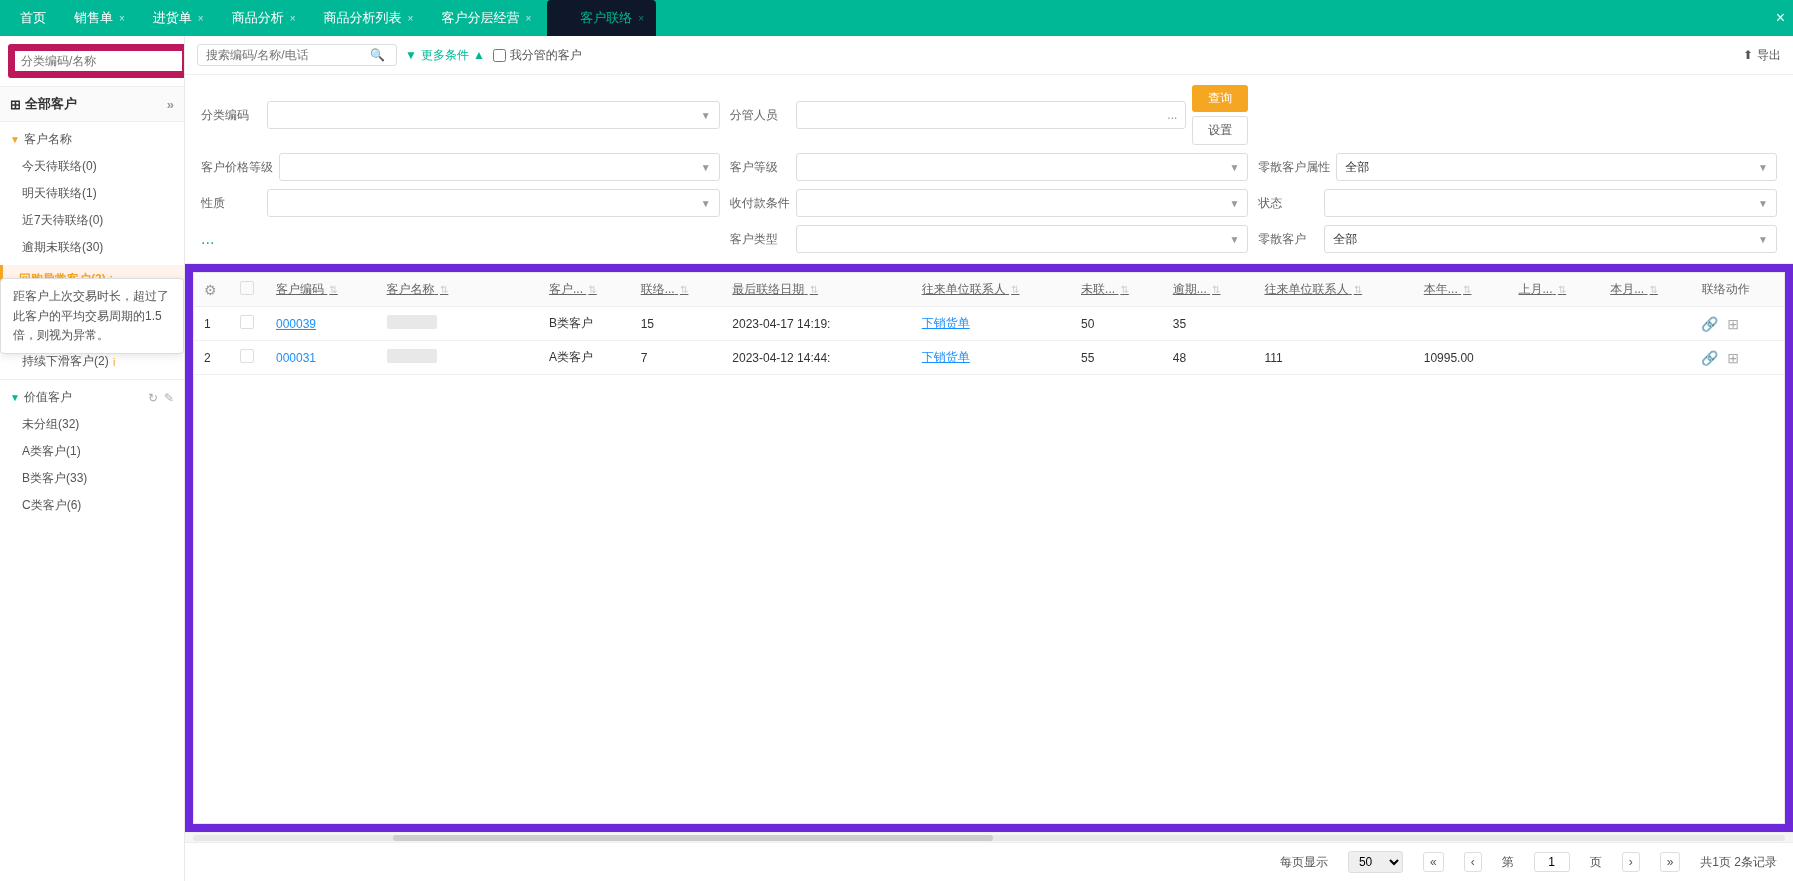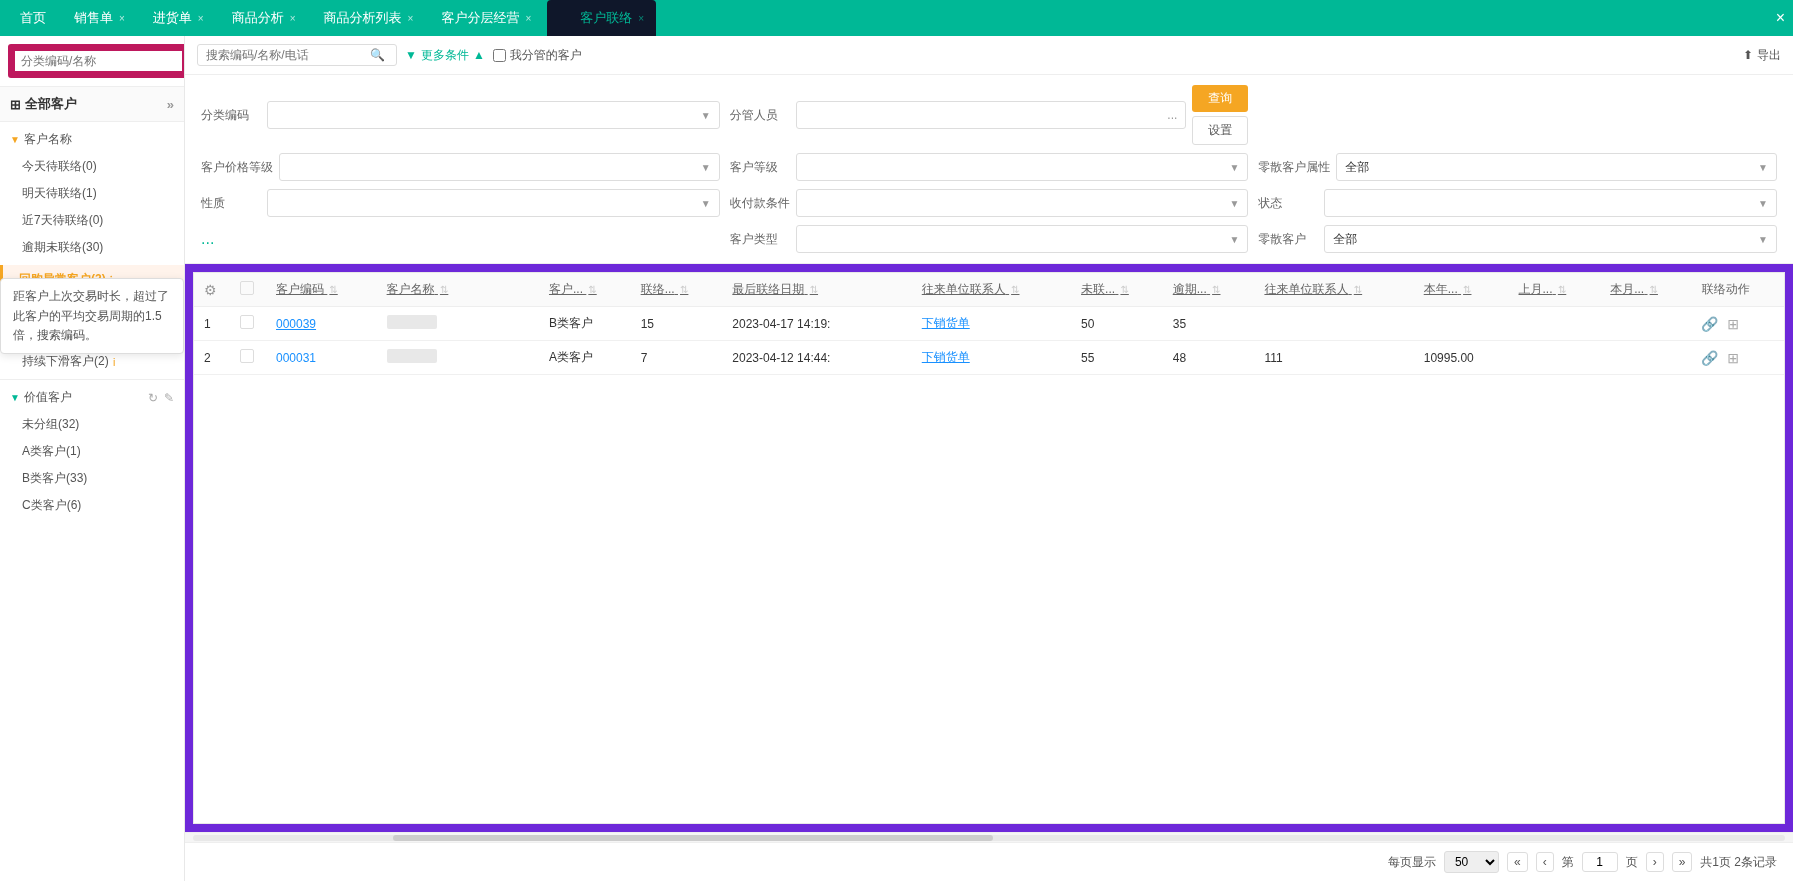--- a/index.html
+++ b/index.html
@@ -159,21 +159,21 @@
       border-bottom: 1px solid #f0f0f0; white-space: nowrap;
     }
     .link-text { color: #1890ff; cursor: pointer; text-decoration: underline; }
     .action-icons { display: flex; gap: 8px; align-items: center; }
     .action-icon { color: #aaa; cursor: pointer; font-size: 14px; }
 
     
     .pagination {
       background: #fff; padding: 8px 16px; border-top: 1px solid #eee;
       display: flex; align-items: center; justify-content: flex-end;
-      gap: 8px; flex-shrink: 0; font-size: 12px; color: #555;
+      gap: 20px; flex-shrink: 0; font-size: 12px; color: #555;
     }
     .pagination select {
       border: 1px solid #ddd; border-radius: 3px; padding: 2px 6px;
       font-size: 12px; outline: none;
     }
     .page-btn {
       border: 1px solid #ddd; background: #fff; border-radius: 3px;
       padding: 2px 6px; cursor: pointer; font-size: 12px; color: #555;
     }
     .page-input {
@@ -273,21 +273,21 @@
       <div class="sidebar-item">明天待联络(1)</div>
       <div class="sidebar-item">近7天待联络(0)</div>
       <div class="sidebar-item">逾期未联络(30)</div>
     </div>
 
     <div style="position: relative;">
       <div class="sidebar-item-highlight">
         <span>回购异常客户(2)</span>
         <span class="info-icon">ℹ</span>
       </div>
-      <div class="tooltip">距客户上次交易时长，超过了此客户的平均交易周期的1.5倍，搜索编码。</div>
+      <div class="tooltip">距客户上次交易时长，超过了此客户的平均交易周期的1.5倍，则视为异常。</div>
     </div>
 
     <div class="sidebar-item" style="display:flex;align-items:center;gap:4px;">
       <span>流失预警客户(3)</span>
       <span style="color:#f5a623;font-size:11px;">ℹ</span>
     </div>
     <div class="sidebar-item" style="display:flex;align-items:center;gap:4px;">
       <span>已流失客户(24)</span>
       <span style="color:#f5a623;font-size:11px;">ℹ</span>
     </div>

